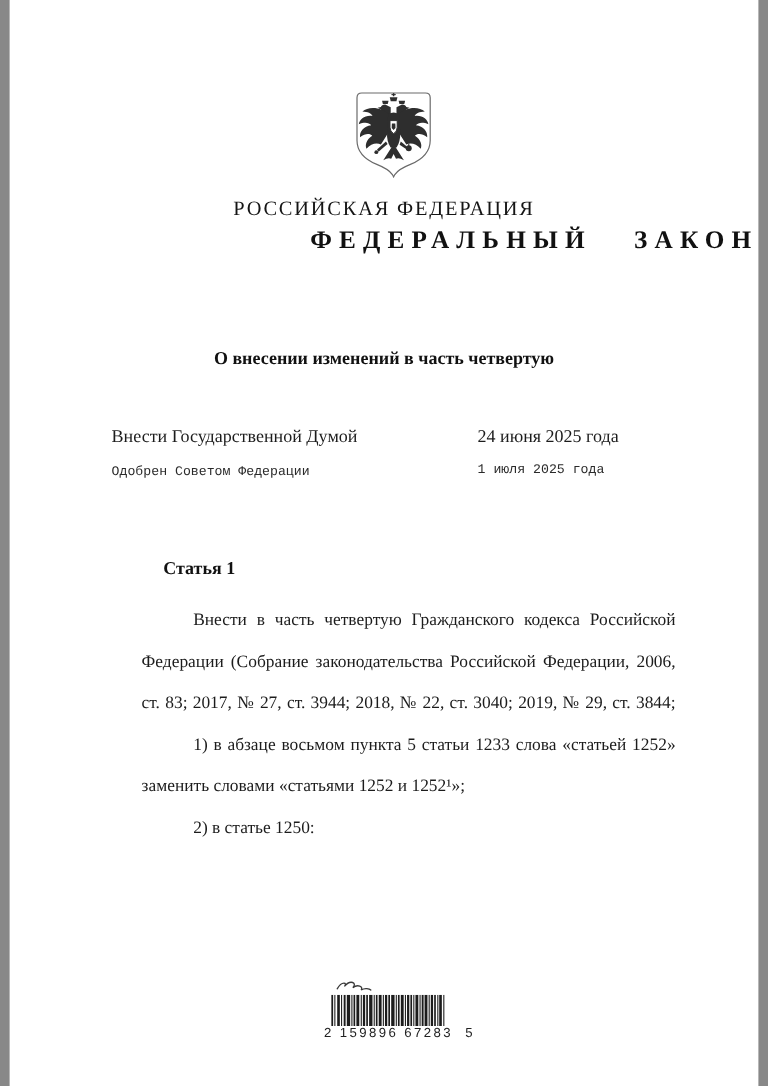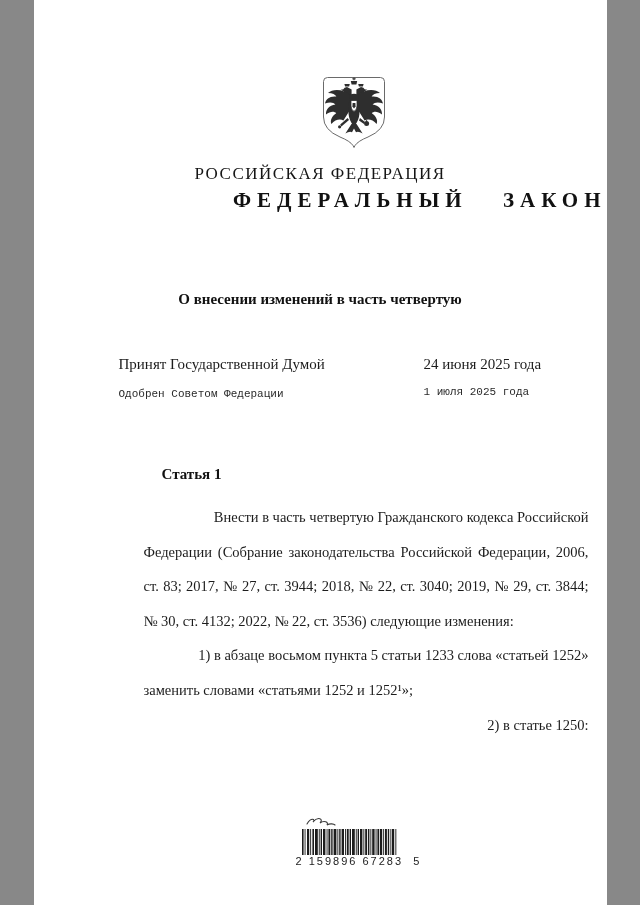--- a/index.html
+++ b/index.html
@@ -1,18 +1,18 @@
 <!DOCTYPE html>
 <html><head>
 <meta charset="utf-8">
 <style>
   * { margin:0; padding:0; box-sizing:border-box; }
   html,body { background:#888; }
   .page {
-    position:relative; width:573px; height:905px; margin:0 auto;
+    position:relative; width:624px; height:905px; margin:0 auto;
     background:#ffffff; color:#1c1c1c; overflow:hidden;
     font-family:"Liberation Serif", serif;
   }
   .emblem { position:absolute; left:287px; top:76px; width:66px; height:74px; }
   .country {
     position:absolute; top:164px; left:0; width:100%; text-align:center;
     font-size:17px; letter-spacing:1.5px; color:#151515;
   }
   .lawtype {
     position:absolute; top:188px; left:0; width:100%; text-align:right;
@@ -27,21 +27,21 @@
   .adoption-row .date { position:absolute; left:305px; top:0; }
   .adoption-row.mono { font-family:"Liberation Mono", monospace; font-size:11px; padding-top:2px; color:#2a2a2a; }
   .article-heading {
     position:absolute; left:128px; top:466px;
     font-size:15px; font-weight:bold; color:#111;
   }
   .body-text { position:absolute; left:85px; top:500px; width:470px; font-size:14.5px; }
   .bline { height:34.6px; line-height:34.6px; overflow:hidden; white-space:normal;margin-left:25px; }
   .bline.just { text-align:justify; }
   .bline.just::after { content:""; display:inline-block; width:100%; height:0; }
-  .bline.indent { text-indent:43px;text-align:right; }
+  .bline.indent { text-indent:43px; }
   .barcode-block { position:absolute; left:262px; top:812px; width:120px; }
   .barcode-squiggle { position:absolute; left:8px; top:0; width:34px; height:16px; }
   .barcode-bars { position:absolute; left:6px; top:17px; }
   .barcode-digits {
     position:absolute; left:0px; top:43px; width:120px;
     font-family:"Liberation Sans", sans-serif; font-size:11px;
     letter-spacing:2px; white-space:pre; color:#222;
   }
 </style>
 </head>
@@ -78,44 +78,41 @@
   <div class="country">РОССИЙСКАЯ ФЕДЕРАЦИЯ</div>
   <div class="lawtype">ФЕДЕРАЛЬНЫЙ ЗАКОН</div>
 
   <div class="doc-title">
     <div>О внесении изменений в часть четвертую</div>
   </div>
 
   <div class="adoption">
 
   <div class="adoption-row">
-      <span class="label">Принят Государственной Думой</span>
+      <span class="label">Внести Государственной Думой</span>
       <span class="date">24 июня 2025 года</span>
     </div>
       <div class="adoption-row mono">
       <span class="label">Одобрен Советом Федерации</span>
       <span class="date">1 июля 2025 года</span>
     </div>
     </div>
 
   <div class="article-heading">Статья 1</div>
 
   <div class="body-text">
 
   <div class="bline just indent">
       <span>Внести в часть четвертую Гражданского кодекса Российской</span>
     </div>
       <div class="bline just">
       <span>Федерации (Собрание законодательства Российской Федерации, 2006,</span>
     </div>
       <div class="bline just">
       <span>ст. 83; 2017, № 27, ст. 3944; 2018, № 22, ст. 3040; 2019, № 29, ст. 3844;</span>
-    </div>
-      <div class="bline">
-      <span>№ 30, ст. 4132; 2022, № 22, ст. 3536) следующие изменения:</span>
     </div>
       <div class="bline just indent">
       <span>1) в абзаце восьмом пункта 5 статьи 1233 слова «статьей 1252»</span>
     </div>
       <div class="bline">
       <span>заменить словами «статьями 1252 и 1252¹»;</span>
     </div>
       <div class="bline indent">
       <span>2) в статье 1250:</span>
     </div>

